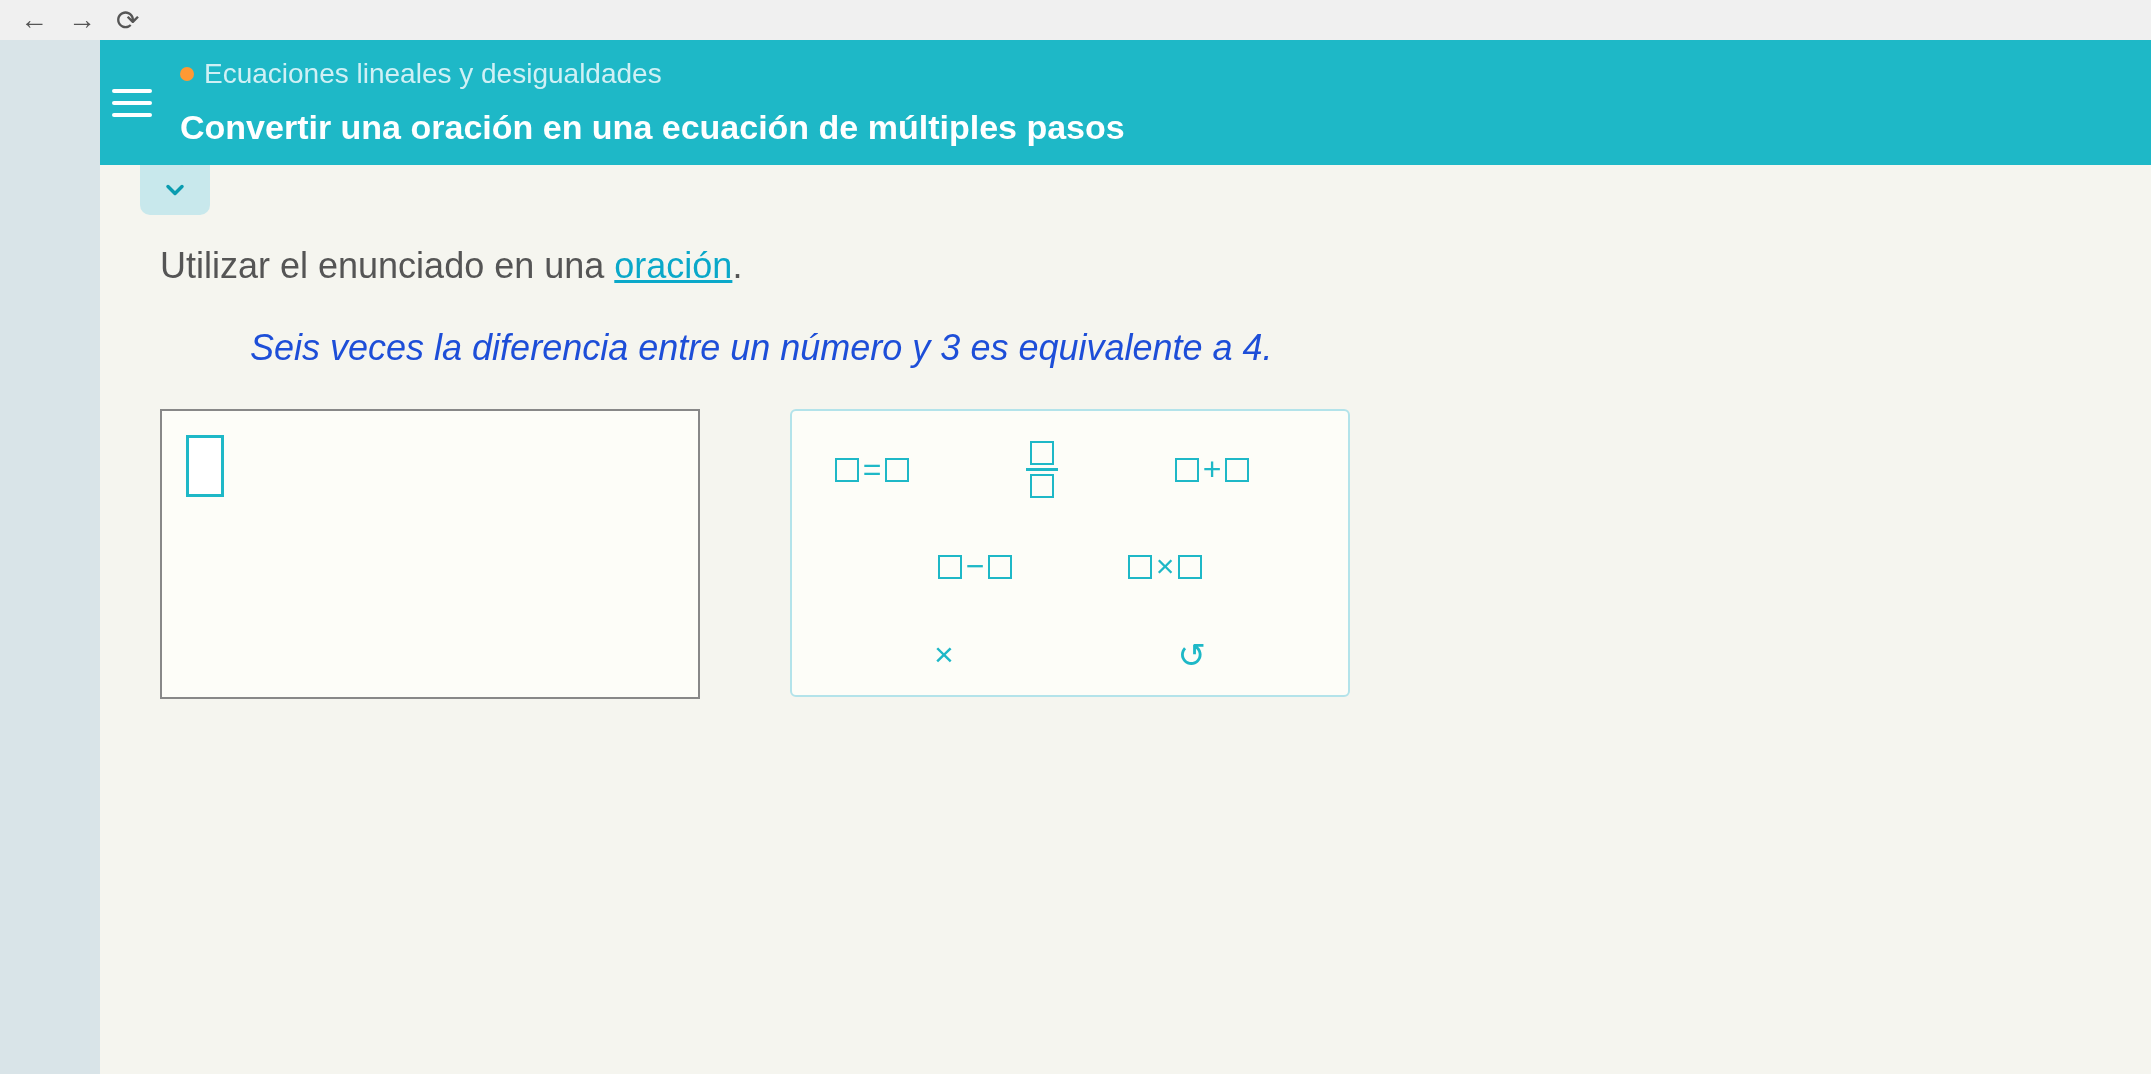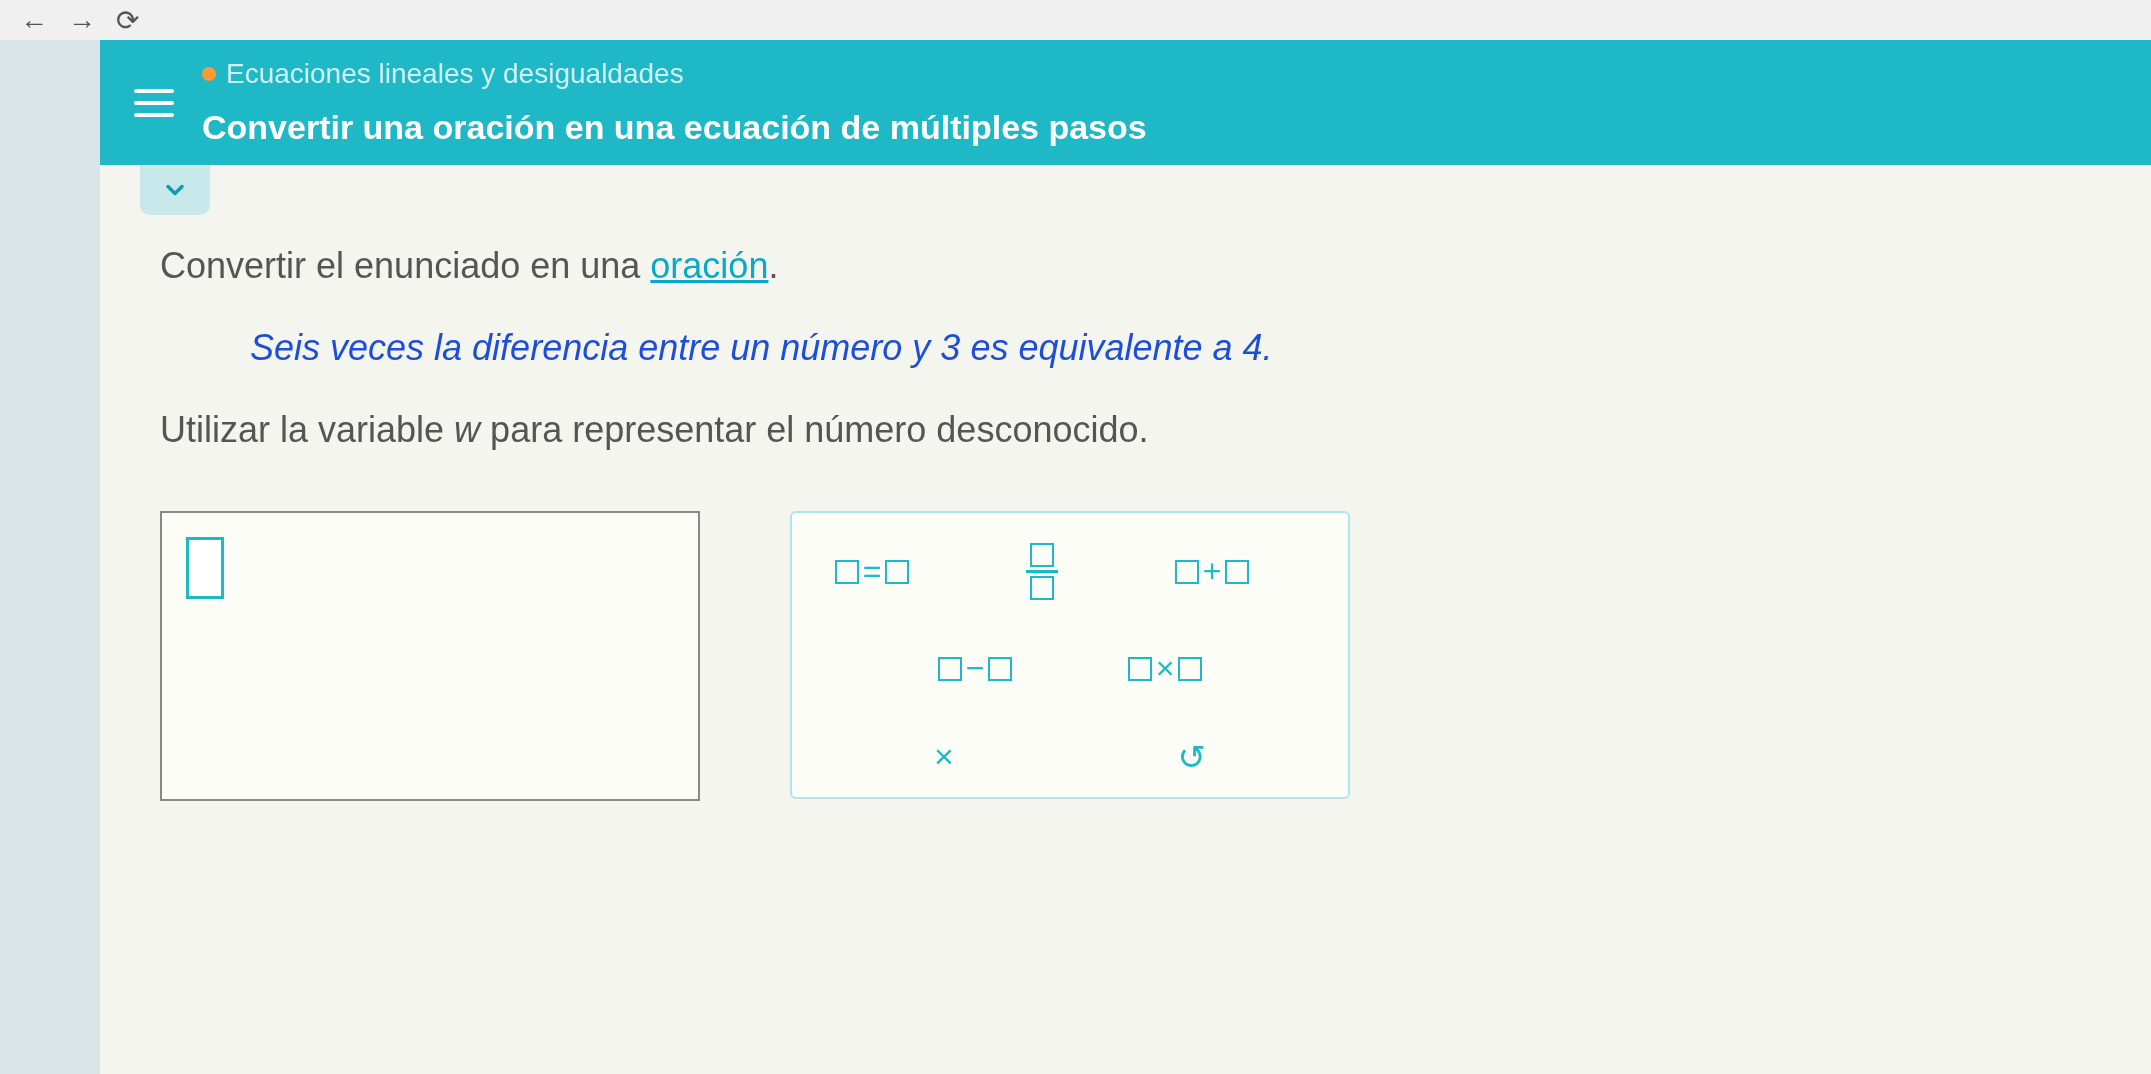--- a/index.html
+++ b/index.html
@@ -41,21 +41,21 @@
     .left-gutter {
       width: 100px;
       background: #d9e4e8;
     }
     .content-area {
       flex: 1;
       background: #f5f5ef;
     }
     .topic-header {
       background: #1eb8c7;
-      padding: 18px 34px;
+      padding: 18px 12px;
       display: flex;
       align-items: center;
       gap: 28px;
     }
     .hamburger {
       display: flex;
       flex-direction: column;
       gap: 8px;
       cursor: pointer;
     }
@@ -235,28 +235,25 @@
     </div>
 
     <div class="collapse-tab">
       <svg viewBox="0 0 24 24">
         <path d="M6 9l6 6 6-6" stroke="#0a9cb0" stroke-width="3" fill="none" stroke-linecap="round" stroke-linejoin="round"></path>
       </svg>
     </div>
 
     <div class="problem-body">
       <p class="instruction">
-        <span>Convertir el enunciado en una </span><a class="link">oración</a><span>.</span>
+        <span>Utilizar el enunciado en una </span><a class="link">oración</a><span>.</span>
       </p>
 
       <p class="word-problem">Seis veces la diferencia entre un número y 3 es equivalente a 4.</p>
 
-      <p class="variable-instruction">
-        <span>Utilizar la variable </span><span class="var">w</span><span> para representar el número desconocido.</span>
-      </p>
 
       <div class="work-area">
         <div class="answer-box">
           <div class="input-slot"></div>
         </div>
 
         <div class="toolbox">
           <div class="tool-row">
             <div class="tool">
               <span class="sq"></span>

